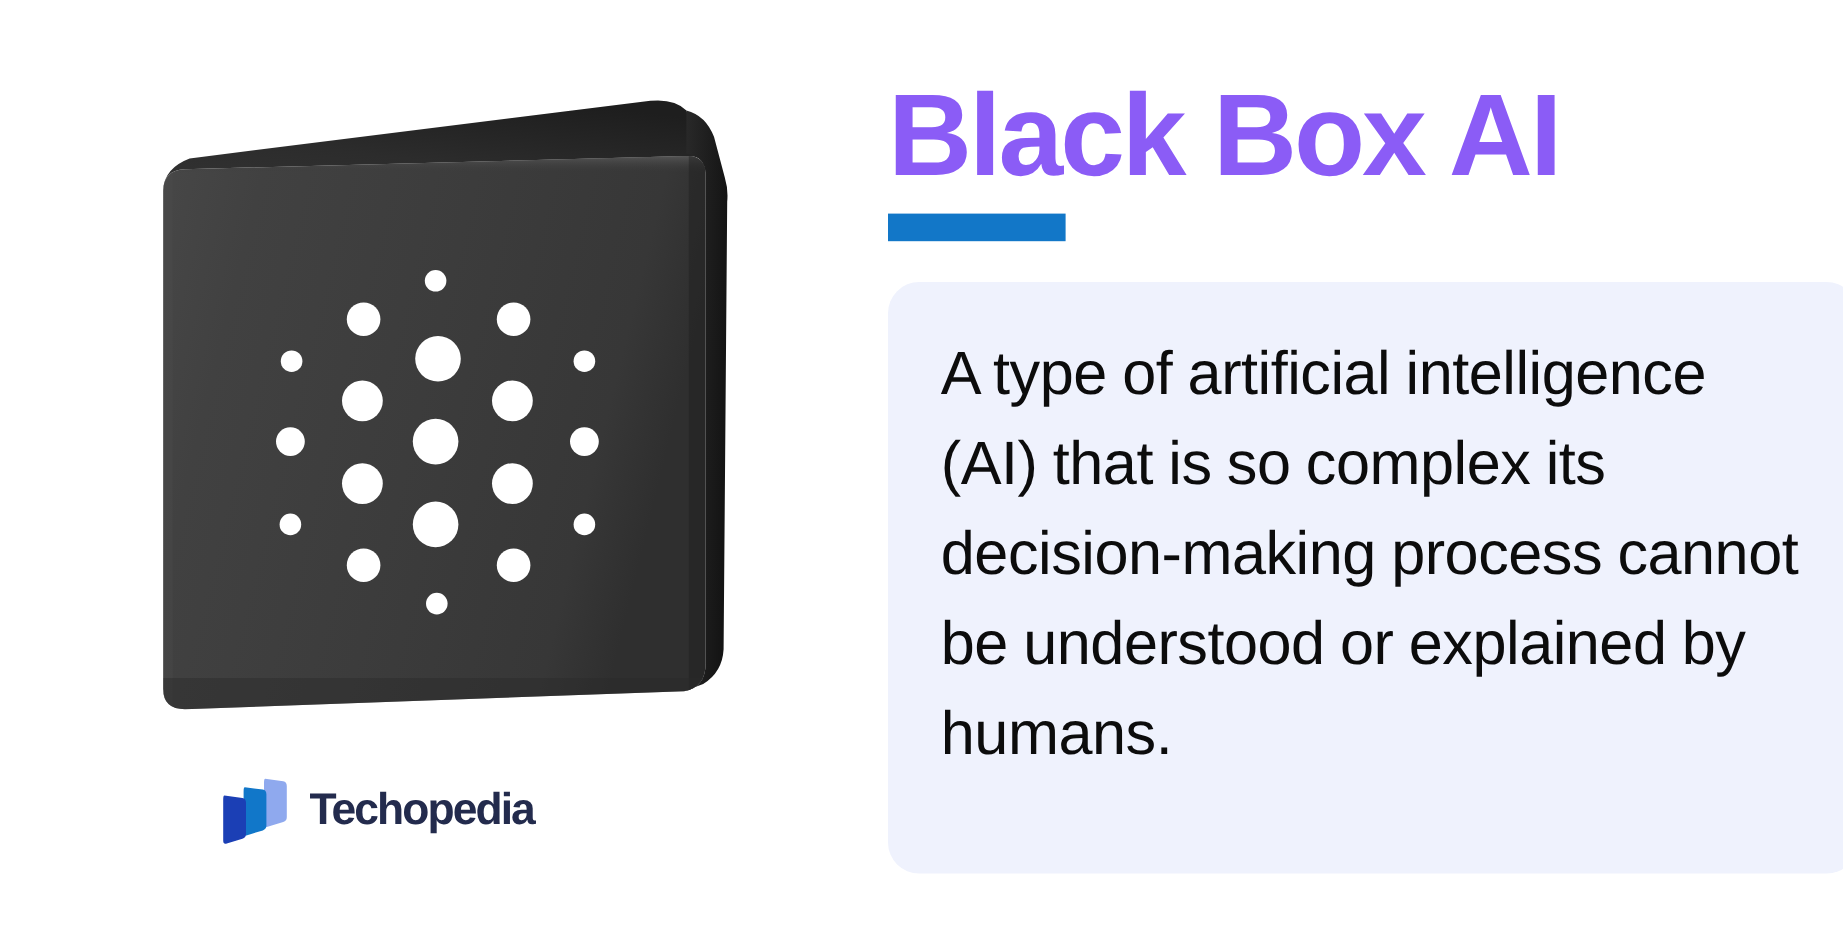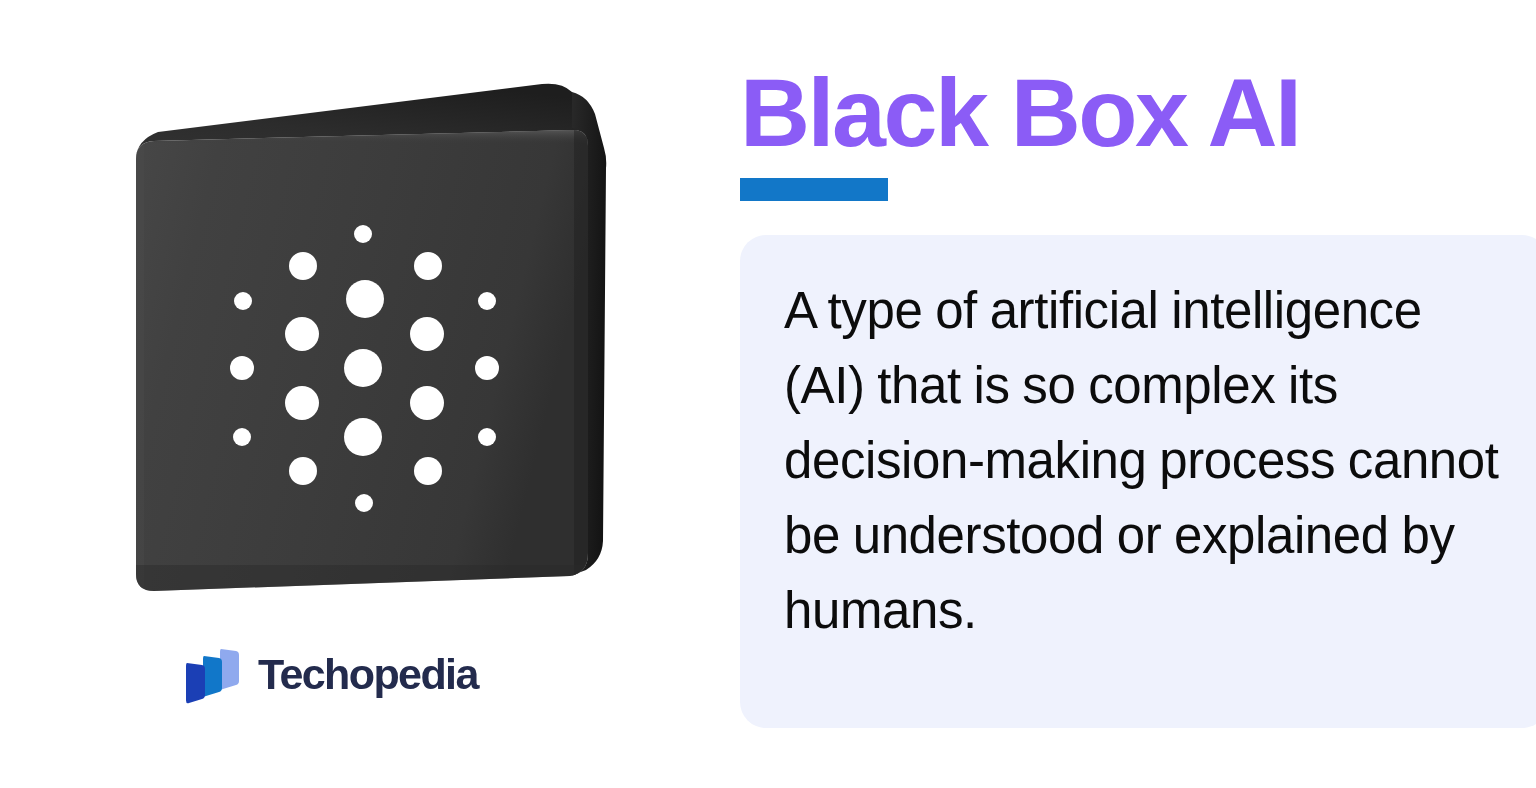--- a/index.html
+++ b/index.html
@@ -57,21 +57,21 @@
     gap: 16px;
   }
   .logo-mark {
     width: 62px;
     height: 62px;
     flex: none;
   }
   .logo-word {
     font-family: "Liberation Sans", sans-serif;
     font-weight: bold;
-    font-size: 43px;
+    font-size: 37px;
     line-height: 1;
     letter-spacing: -1.6px;
     color: #232b4d;
     white-space: nowrap;
   }
 
   
   .right-panel {
     position: absolute;
     left: 715px;

